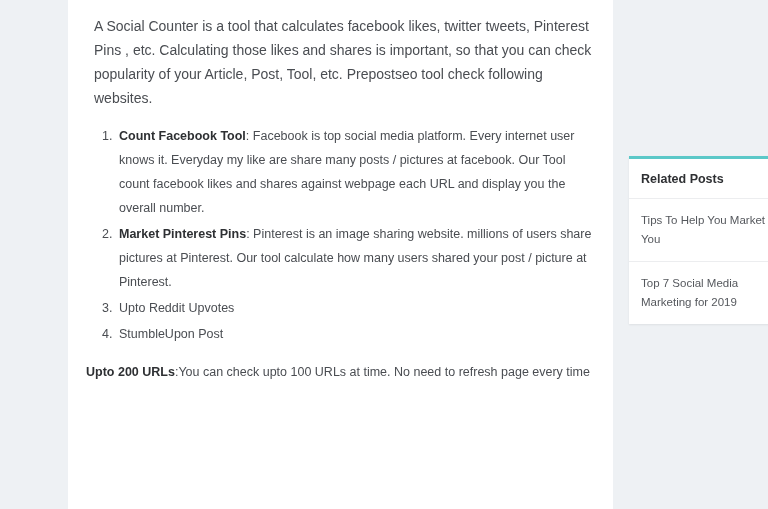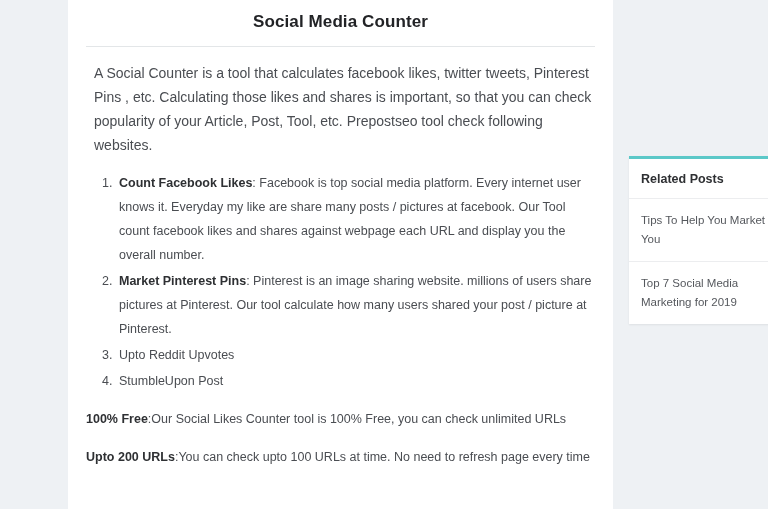--- a/index.html
+++ b/index.html
@@ -107,42 +107,38 @@
 </style>
 </head>
 <body>
 
 <div class="page">
 
   <div class="left-gutter"></div>
 
   <div class="article-card">
 
-    <h1 class="article-title">Social Media Counter</h1>
 
     <p class="intro">A Social Counter is a tool that calculates facebook likes, twitter tweets, Pinterest Pins , etc. Calculating those likes and shares is important, so that you can check popularity of your Article, Post, Tool, etc. Prepostseo tool check following websites.</p>
 
     <ol class="main-list">
       <li>
-        <strong>Count Facebook Likes</strong><span>: Facebook is top social media platform. Every internet user knows it. Everyday my like are share many posts / pictures at facebook. Our Tool count facebook likes and shares against webpage each URL and display you the overall number.</span>
+        <strong>Count Facebook Tool</strong><span>: Facebook is top social media platform. Every internet user knows it. Everyday my like are share many posts / pictures at facebook. Our Tool count facebook likes and shares against webpage each URL and display you the overall number.</span>
       </li>
       <li>
         <strong>Market Pinterest Pins</strong><span>: Pinterest is an image sharing website. millions of users share pictures at Pinterest. Our tool calculate how many users shared your post / picture at Pinterest.</span>
       </li>
       <li>
         <span>Upto Reddit Upvotes</span>
       </li>
       <li>
         <span>StumbleUpon Post</span>
       </li>
     </ol>
 
-    <p class="lead-para">
-      <strong>100% Free</strong><span>:Our Social Likes Counter tool is 100% Free, you can check unlimited URLs</span>
-    </p>
 
 
     <p class="lead-para">
       <strong>Upto 200 URLs</strong><span>:You can check upto 100 URLs at time. No need to refresh page every time</span>
     </p>
 
   </div>
 
   <div class="sidebar">
     <div class="ad-slot"></div>

